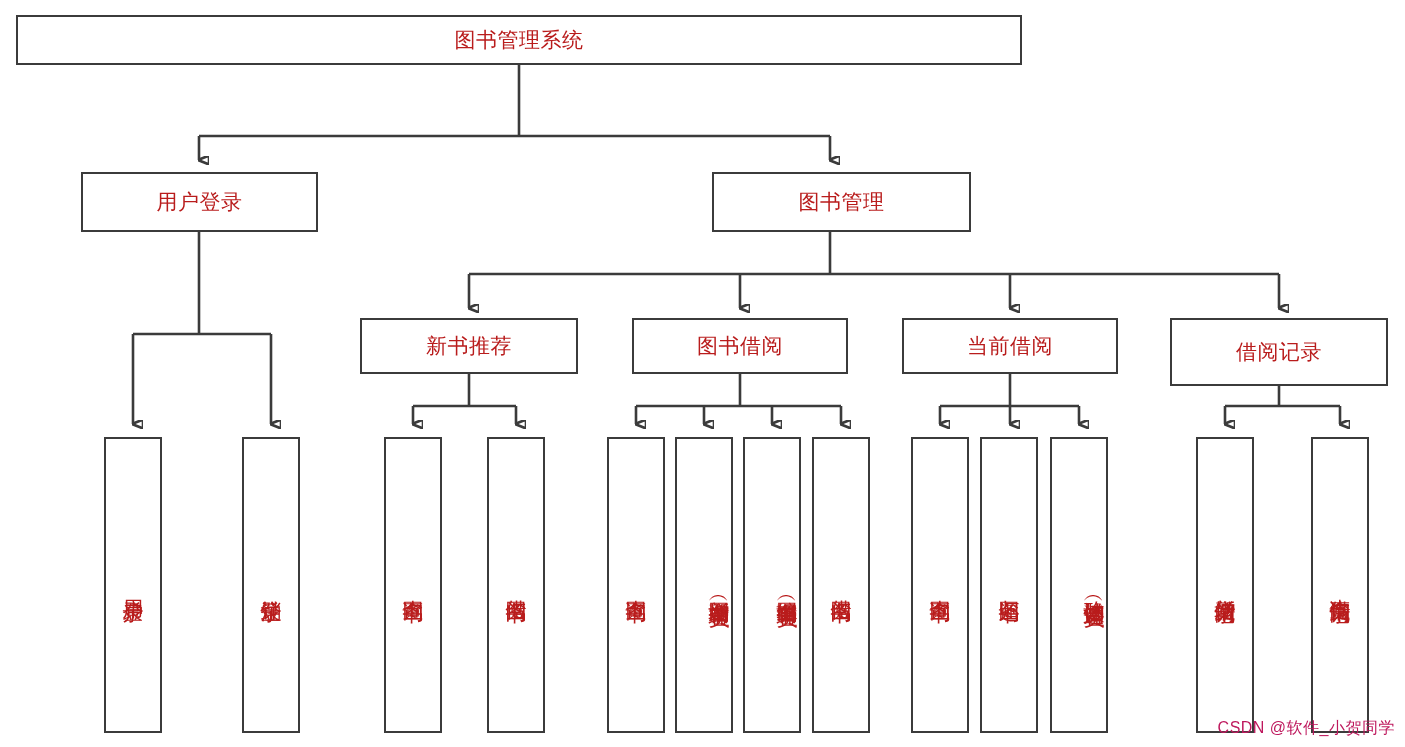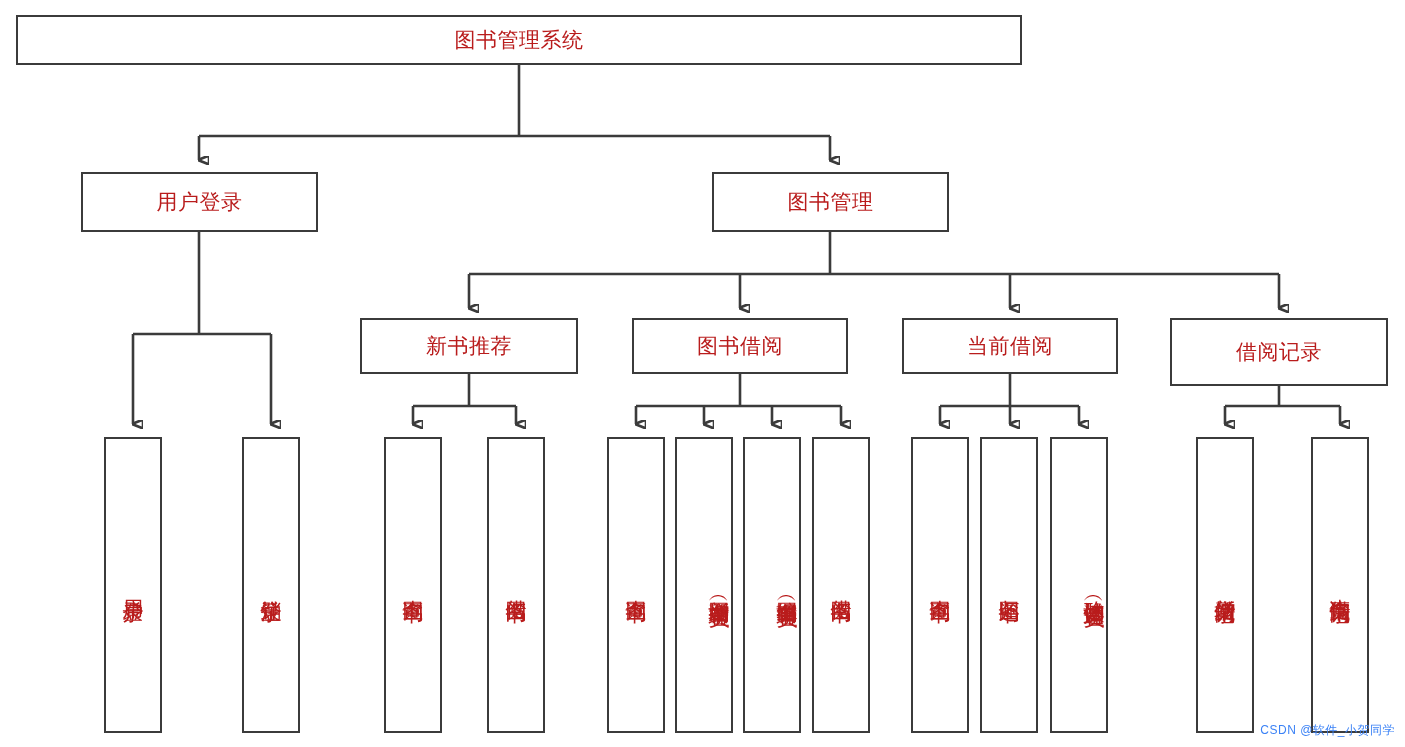--- a/index.html
+++ b/index.html
@@ -58,22 +58,22 @@
   }
   .edge-svg path, .edge-svg line {
     stroke: #3b3b3b;
     stroke-width: 2.6;
     fill: none;
   }
   .watermark {
     position: absolute;
     right: 10px;
     bottom: 8px;
-    font-size: 12px;
-    color: #3b82f6;
+    font-size: 16px;
+    color: #be185d;
     letter-spacing: 0.5px;
     white-space: nowrap;
   }
 </style>
 </head>
 <body>
 
 <div id="canvas">
 
   <svg class="edge-svg" viewBox="0 0 1405 747">
@@ -124,21 +124,21 @@
     <line x1="1340" y1="406" x2="1340" y2="424" marker-end="url(#arrow)"></line>
   </svg>
 
   <div class="node horiz" style="left:16px; top:15px; width:1006px; height:50px;">
     <span class="node-label">图书管理系统</span>
   </div>
 
   <div class="node horiz" style="left:81px; top:172px; width:237px; height:60px;">
     <span class="node-label">用户登录</span>
   </div>
-  <div class="node horiz" style="left:712px; top:172px; width:237px; height:60px;">
+  <div class="node horiz" style="left:712px; top:172px; width:259px; height:60px;">
     <span class="node-label">图书管理</span>
   </div>
 
   <div class="node horiz" style="left:632px; top:318px; width:216px; height:56px;">
     <span class="node-label">图书借阅</span>
   </div>
   <div class="node horiz" style="left:360px; top:318px; width:218px; height:56px;">
     <span class="node-label">新书推荐</span>
   </div>
   <div class="node horiz" style="left:902px; top:318px; width:216px; height:56px;align-items:center;">

